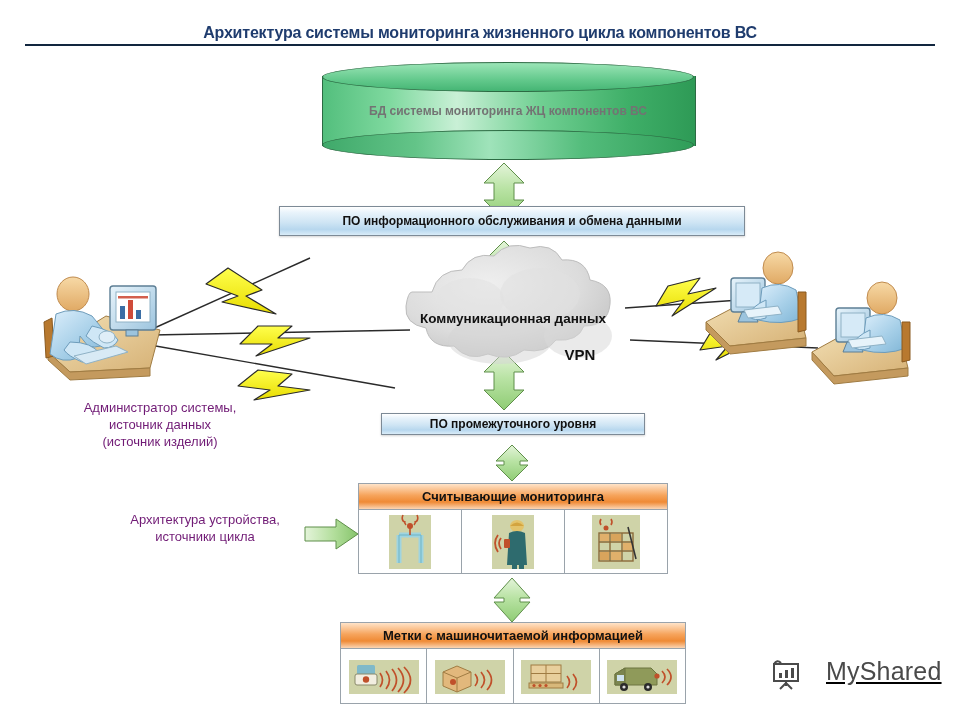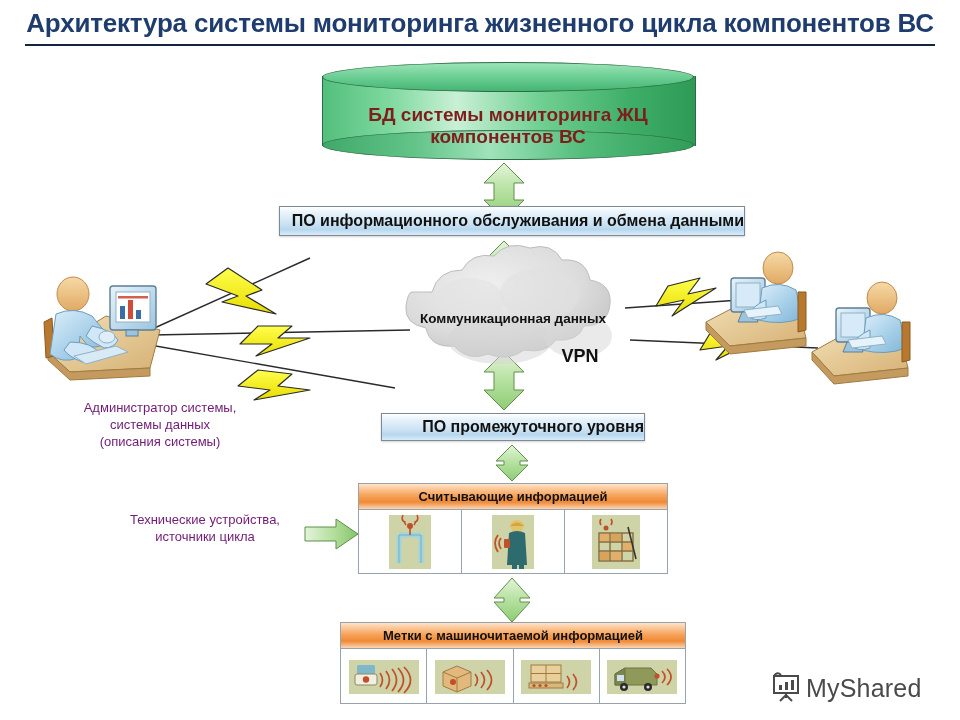--- a/index.html
+++ b/index.html
@@ -5,22 +5,22 @@
   html,body{margin:0;padding:0;}
   body{
     width:960px;height:720px;background:#ffffff;
     font-family:"Liberation Sans", sans-serif;
     overflow:hidden;position:relative;
   }
   #stage{position:absolute;left:0;top:0;width:960px;height:720px;}
 
   
   .title{
-    position:absolute;left:0;top:8px;width:960px;text-align:center;
-    font-size:26px;font-weight:bold;color:#1F3C6E;
+    position:absolute;left:0;top:24px;width:960px;text-align:center;
+    font-size:16px;font-weight:bold;color:#1F3C6E;
     letter-spacing:-0.2px;white-space:nowrap;
   }
   .title-rule{
     position:absolute;left:25px;top:44px;width:910px;height:2px;
     background:#12263F;
   }
 
   
   #art{position:absolute;left:0;top:0;width:960px;height:720px;}
 
@@ -36,34 +36,34 @@
     background:linear-gradient(90deg,#3fa96a 0%,#63c488 25%,#9fe3ba 45%,#54bd7c 70%,#2f9d58 100%);
     border:1px solid #2c6b43;box-sizing:border-box;
   }
   .cyl .cap{
     position:absolute;left:0;top:0;width:372px;height:30px;border-radius:50%;
     background:linear-gradient(180deg,#9be5b7 0%,#63c98c 60%,#45b574 100%);
     border:1px solid #2c6b43;box-sizing:border-box;
   }
   .cyl .lbl{
     position:absolute;left:0;top:42px;width:372px;text-align:center;
-    font-size:19px;font-weight:bold;color:#7f1d1d;
+    font-size:12px;font-weight:bold;color:#737373;
   }
 
   
   .bluebox{
     position:absolute;box-sizing:border-box;
     background:linear-gradient(180deg,#ffffff 0%,#e8f3fb 20%,#cfe5f4 55%,#b7d7ee 80%,#d9ecf8 100%);
     border:1px solid #7d8a96;
-    display:flex;align-items:center;justify-content:flex-end;
-    font-size:16px;font-weight:bold;color:#111;
+    display:flex;align-items:center;justify-content:center;
+    font-size:12px;font-weight:bold;color:#111;
     box-shadow:0 1px 2px rgba(0,0,0,.18);
   }
   #box-info{left:279px;top:206px;width:466px;height:30px;}
-  #box-mid{left:381px;top:413px;width:264px;height:28px;}
+  #box-mid{left:381px;top:413px;width:264px;height:22px;}
 
   
   .panel{position:absolute;box-sizing:border-box;border:1px solid #9aa3ab;background:#fff;}
   .panel .hdr{
     height:26px;box-sizing:border-box;
     background:linear-gradient(180deg,#ffe3c8 0%,#f6a45c 45%,#ef8a35 72%,#fbd5b4 100%);
     border-bottom:1px solid #9aa3ab;
     display:flex;align-items:center;justify-content:center;
     font-size:13px;font-weight:bold;color:#111;
   }
@@ -81,26 +81,26 @@
     position:absolute;text-align:center;font-size:13px;color:#701a75;
     line-height:17px;
   }
   #lbl-admin{left:20px;top:399px;width:280px;}
   #lbl-users{left:690px;top:398px;width:250px;}
   #lbl-devices{left:100px;top:511px;width:210px;}
 
   
   .cloud-txt{position:absolute;font-weight:bold;color:#111;}
   #txt-cloud{left:403px;top:311px;width:220px;text-align:center;font-size:13.5px;}
-  #txt-vpn{left:545px;top:346px;width:70px;text-align:center;font-size:18px;}
+  #txt-vpn{left:545px;top:346px;width:70px;text-align:center;font-size:15px;}
 
   
   #watermark{
     position:absolute;left:770px;top:657px;width:180px;height:46px;
-    display:flex;align-items:flex-end;gap:2px;
+    display:flex;align-items:flex-start;gap:22px;text-decoration:underline;
   }
   #watermark .wm-text{font-size:25px;color:#4a4a4a;letter-spacing:.2px;}
 </style>
 </head>
 <body>
 
 <div id="stage">
 
   <div class="title">Архитектура системы мониторинга жизненного цикла компонентов ВС</div>
   <div class="title-rule"></div>
@@ -263,21 +263,21 @@
     <span>ПО информационного обслуживания и обмена данными</span>
   </div>
   <div class="bluebox" id="box-mid">
     <span>ПО промежуточного уровня</span>
   </div>
 
   <div class="cloud-txt" id="txt-cloud">Коммуникационная данных</div>
   <div class="cloud-txt" id="txt-vpn">VPN</div>
 
   <div class="panel" id="panel-readers">
-    <div class="hdr">Считывающие информацией</div>
+    <div class="hdr">Считывающие мониторинга</div>
     <div class="cells">
 
       <div class="cell">
         <svg width="46" height="58" viewBox="0 0 46 58">
           <rect x="2" y="2" width="42" height="54" fill="#cfd3a8"></rect>
           <path d="M12 22 L12 50 M34 22 L34 50 M12 22 L34 22" stroke="#9fd4e0" stroke-width="5" fill="none"></path>
           <path d="M12 22 L12 50 M34 22 L34 50 M12 22 L34 22" stroke="#6fb3c4" stroke-width="1" fill="none"></path>
           <circle cx="23" cy="13" r="3" fill="#c0502a"></circle>
           <path d="M17 9 q-3 -3 -1 -7 M29 9 q3 -3 1 -7 M19 12 q-2 -2 -1 -4 M27 12 q2 -2 1 -4" stroke="#c0502a" stroke-width="1.6" fill="none"></path>
           <line x1="23" y1="13" x2="23" y2="22" stroke="#c0502a" stroke-width="1.6"></line>
@@ -388,27 +388,27 @@
             <path d="M62 15 q8 8 0 16"></path>
           </g>
         </svg>
       </div>
 
     </div>
   </div>
 
   <div class="lbl-txt" id="lbl-admin">
     <div>Администратор системы,</div>
-    <div>системы данных</div>
-    <div>(описания системы)</div>
+    <div>источник данных</div>
+    <div>(источник изделий)</div>
   </div>
 
 
   <div class="lbl-txt" id="lbl-devices">
-    <div>Технические устройства,</div>
+    <div>Архитектура устройства,</div>
     <div>источники цикла</div>
   </div>
 
   <div id="watermark">
     <svg width="34" height="34" viewBox="0 0 34 34">
       <path d="M4 7 L28 7 L28 24 L4 24 Z" fill="none" stroke="#4a4a4a" stroke-width="2"></path>
       <path d="M4 7 q3 -5 7 -1" fill="none" stroke="#4a4a4a" stroke-width="2"></path>
       <rect x="9" y="16" width="3" height="5" fill="#4a4a4a"></rect>
       <rect x="15" y="13" width="3" height="8" fill="#4a4a4a"></rect>
       <rect x="21" y="11" width="3" height="10" fill="#4a4a4a"></rect>

